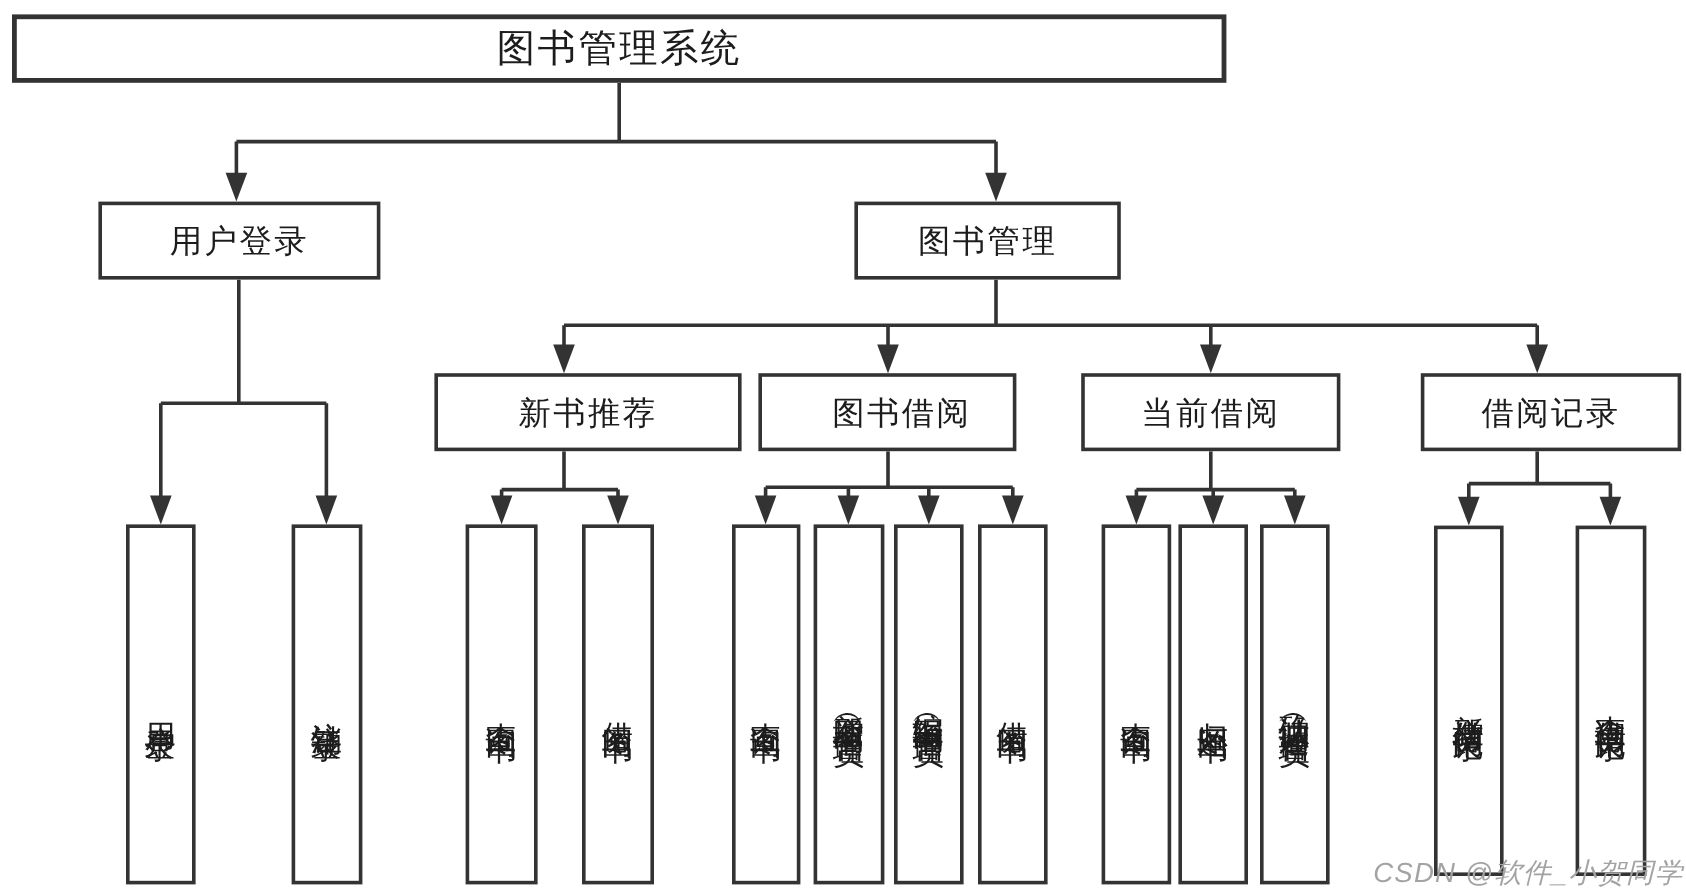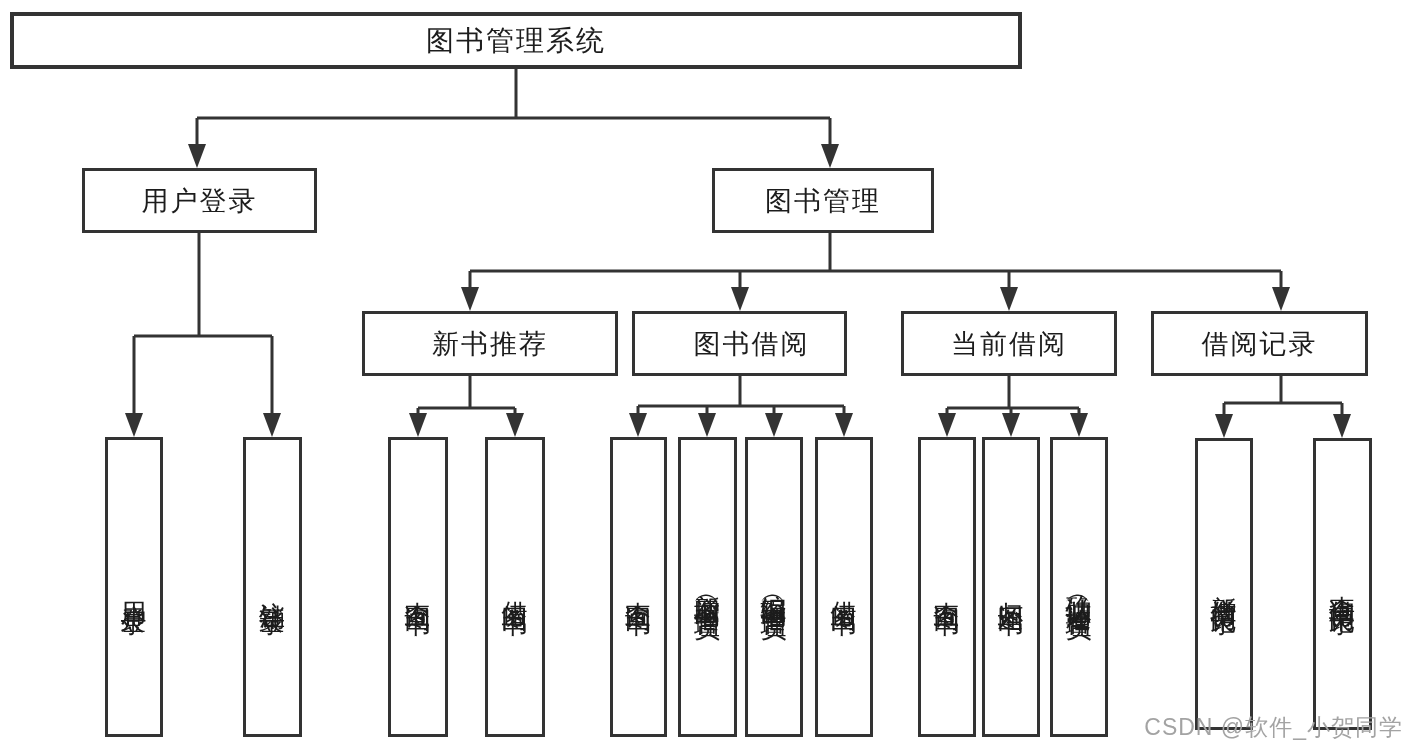--- a/index.html
+++ b/index.html
@@ -22,35 +22,36 @@
   .box{
     position:absolute;
     box-sizing:border-box;
     border:3px solid var(--line);
     background:var(--bg);
     display:flex;align-items:center;justify-content:center;
     color:var(--text);
   }
   .h-label{font-size:27px;letter-spacing:2px;white-space:nowrap;}
   .root{border-width:4px;}
-  .root .h-label{font-size:28px;}
+  .root .h-label{font-size:32px;}
   .v-text{
     writing-mode:vertical-rl;
     font-size:26px;
     letter-spacing:3px;
     line-height:1;
     white-space:nowrap;
   }
   .watermark{
     position:absolute;
     right:2px;bottom:4px;
     font-size:23px;
     color:var(--watermark);
     letter-spacing:1px;
     white-space:nowrap;
+    font-style:italic;
   }
 </style>
 </head>
 <body>
 
 <div id="canvas">
 
   <svg class="connectors" viewBox="0 0 1405 747">
     <g>
       <path d="M516 69 V118 M197 118 H830 M197 118 V146 M830 118 V146"></path>
@@ -107,21 +108,21 @@
 
   <div class="box" style="left:362px;top:311px;width:256px;height:65px;">
     <span class="h-label">新书推荐</span>
   </div>
   <div class="box" style="left:632px;top:311px;width:215px;height:65px;padding-left:24px;">
     <span class="h-label">图书借阅</span>
   </div>
   <div class="box" style="left:901px;top:311px;width:216px;height:65px;">
     <span class="h-label">当前借阅</span>
   </div>
-  <div class="box" style="left:1151px;top:311px;width:217px;height:65px;">
+  <div class="box" style="left:1184px;top:311px;width:217px;height:65px;">
     <span class="h-label">借阅记录</span>
   </div>
 
   <div class="box" style="left:105px;top:437px;width:58px;height:300px;">
     <span class="v-text">用户登录</span>
   </div>
   <div class="box" style="left:243px;top:437px;width:59px;height:300px;">
     <span class="v-text">注销登录</span>
   </div>
 

